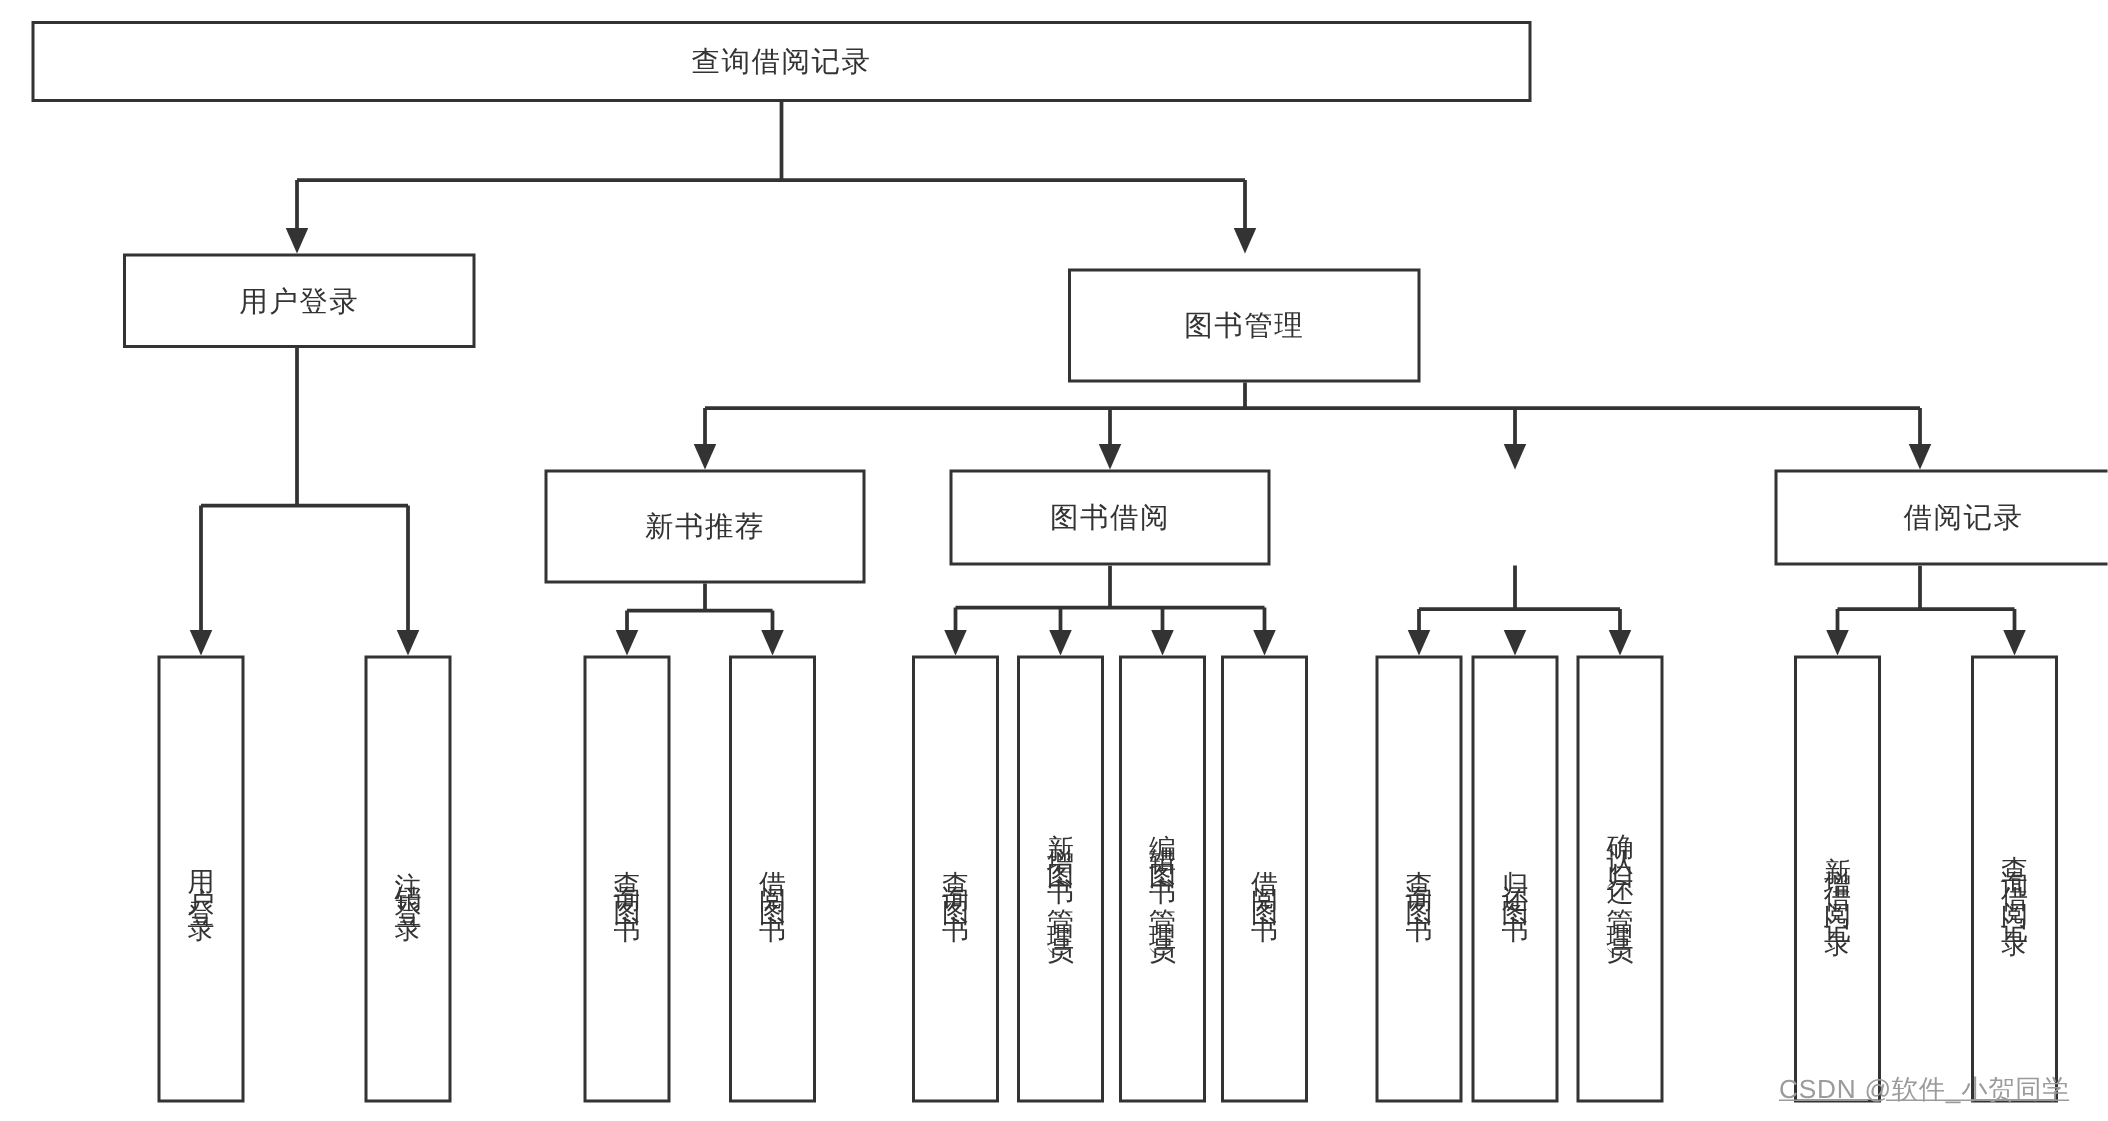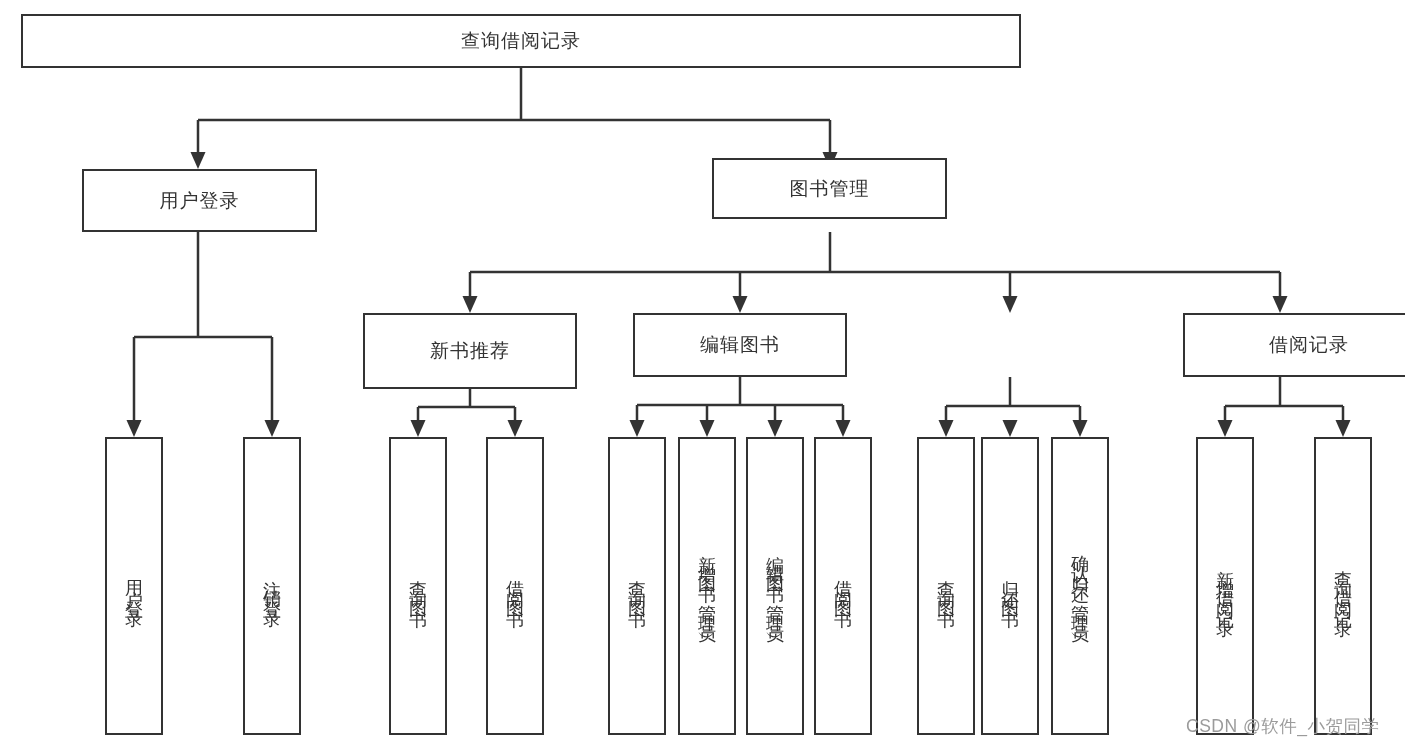--- a/index.html
+++ b/index.html
@@ -48,20 +48,21 @@
     white-space: nowrap;
   }
   .watermark {
     position: absolute;
     left: 1186px; top: 714px;
     font-size: 17.5px;
     color: var(--watermark);
     white-space: nowrap;
     z-index: 3;
     letter-spacing: 0.5px;
+    text-decoration: underline;
   }
 </style>
 </head>
 <body>
 
 <div class="canvas">
 
   <svg class="connectors" viewBox="0 0 1405 747" xmlns="http://www.w3.org/2000/svg">
     <g stroke="currentColor" stroke-width="2.5" fill="none">
       <path d="M521 68 V120 M198 120 H830 M198 120 V155 M830 120 V155"></path>
@@ -95,29 +96,29 @@
     </g>
   </svg>
 
   <div class="node" style="left:21px;top:14px;width:1000px;height:54px">
     <span class="lbl">查询借阅记录</span>
   </div>
 
   <div class="node" style="left:82px;top:169px;width:235px;height:63px">
     <span class="lbl">用户登录</span>
   </div>
-  <div class="node" style="left:712px;top:158px;width:235px;height:61px">
+  <div class="node" style="left:712px;top:179px;width:235px;height:76px">
     <span class="lbl">图书管理</span>
   </div>
 
   <div class="node" style="left:363px;top:313px;width:214px;height:76px">
     <span class="lbl">新书推荐</span>
   </div>
   <div class="node" style="left:633px;top:313px;width:214px;height:64px">
-    <span class="lbl">编辑图书</span>
+    <span class="lbl">图书借阅</span>
   </div>
   <div class="node" style="left:1183px;top:313px;width:252px;height:64px">
     <span class="lbl">借阅记录</span>
   </div>
 
   <div class="node leaf" style="left:105px;top:437px;width:58px;height:298px">
     <span class="lbl">用户登录</span>
   </div>
   <div class="node leaf" style="left:243px;top:437px;width:58px;height:298px">
     <span class="lbl">注销登录</span>

